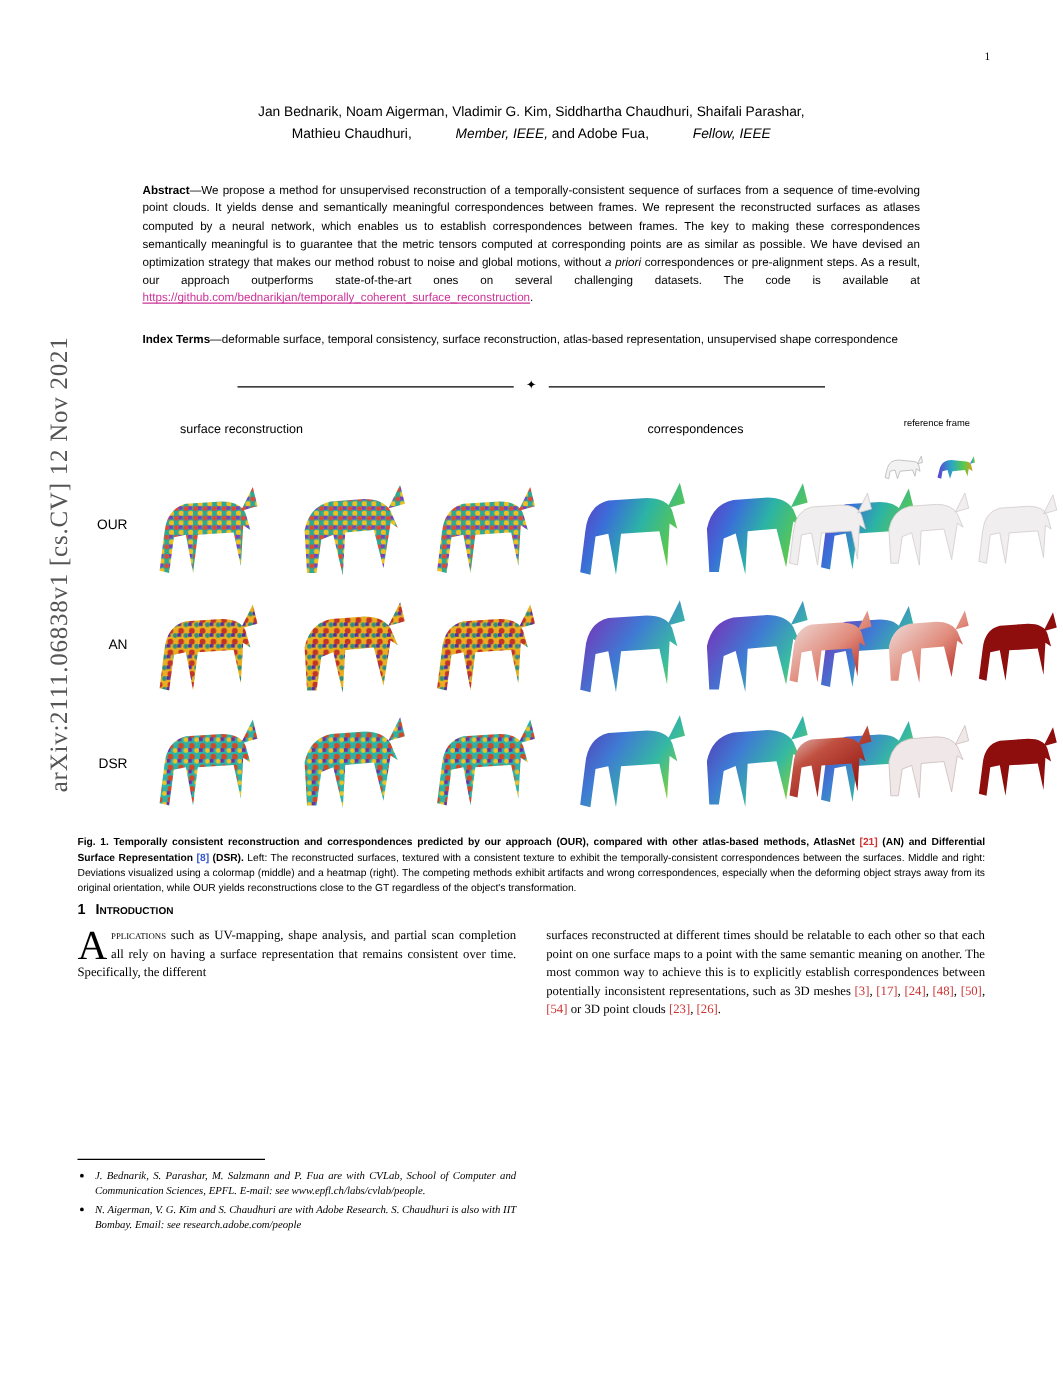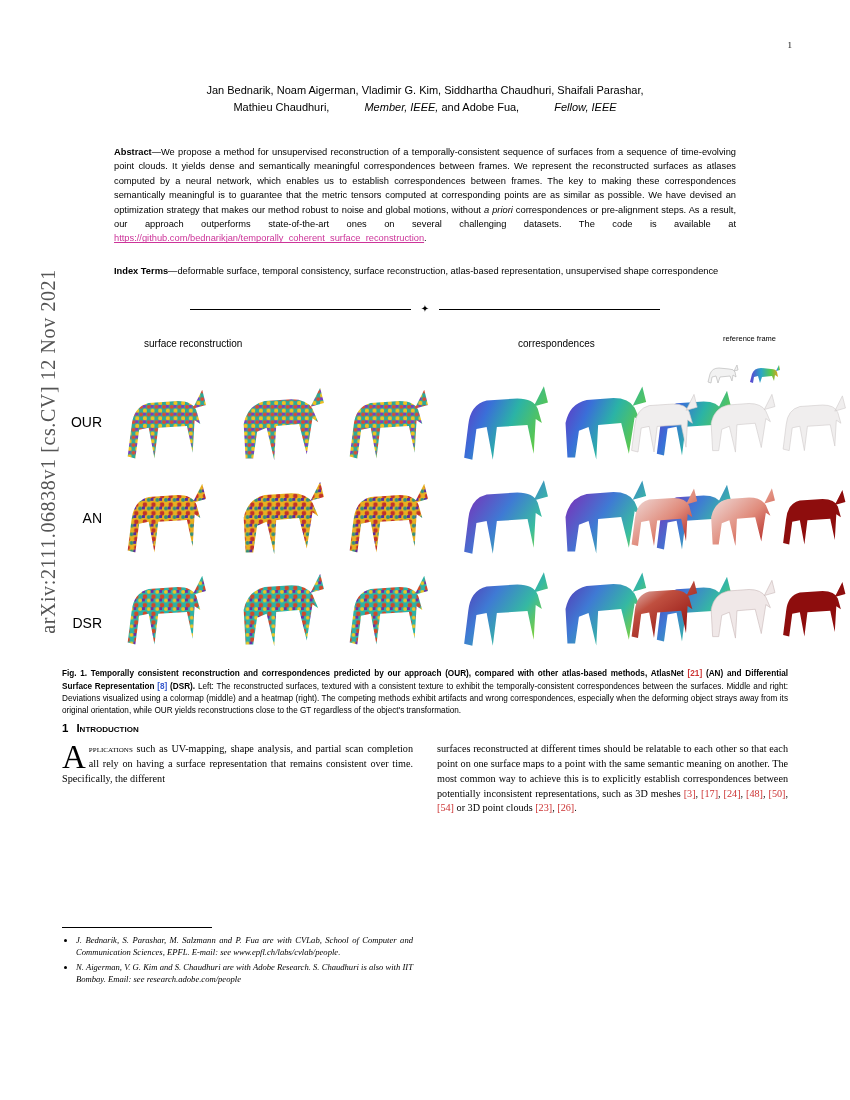--- a/index.html
+++ b/index.html
@@ -124,21 +124,21 @@
     position: relative;
     margin-top: 2px;
     height: 288px;
   }
   .row-label {
     position: absolute;
     left: 2px;
     width: 38px;
     text-align: right;
     font-family: "Liberation Sans", sans-serif;
-    font-size: 14px;
+    font-size: 11px;
   }
   .cell {
     position: absolute;
     overflow: hidden;
   }
   .horse { display: block; }
 
   .fig-caption {
     margin-top: 12px;
     font-family: Liberation Sans, sans-serif;
@@ -232,21 +232,21 @@
       <div class="fig-col-labels">
         <span class="lbl lbl-surface">surface reconstruction</span>
         <span class="lbl lbl-corr">correspondences</span>
         <span class="lbl lbl-ref">reference frame</span>
       </div>
 
       <div class="fig-grid">
 
         <div class="row-label" style="top:52px;">OUR</div>
         <div class="row-label" style="top:148px;">AN</div>
-        <div class="row-label" style="top:253px;">DSR</div>
+        <div class="row-label" style="top:243px;">DSR</div>
 
         <div class="cell" style="left:640px; top:-2px; width:40px; height:30px;">
           <svg width="40" height="30" viewBox="0 0 40 30" class="horse">
             <g stroke="#bbbbbb" fill="#f2f2f2" stroke-width="0.7">
               <path d="M6 22 L8 14 Q10 8 17 8 L27 9 Q32 9 33 12 L34 17 L31 15 L30 21 L28 16 L18 17 L16 23 L14 16 L10 17 L9 23 Z"></path>
               <path d="M32 11 L35 5 L36 10 Z"></path>
             </g>
           </svg>
         </div>
         <div class="cell" style="left:682px; top:-2px; width:40px; height:30px;">

